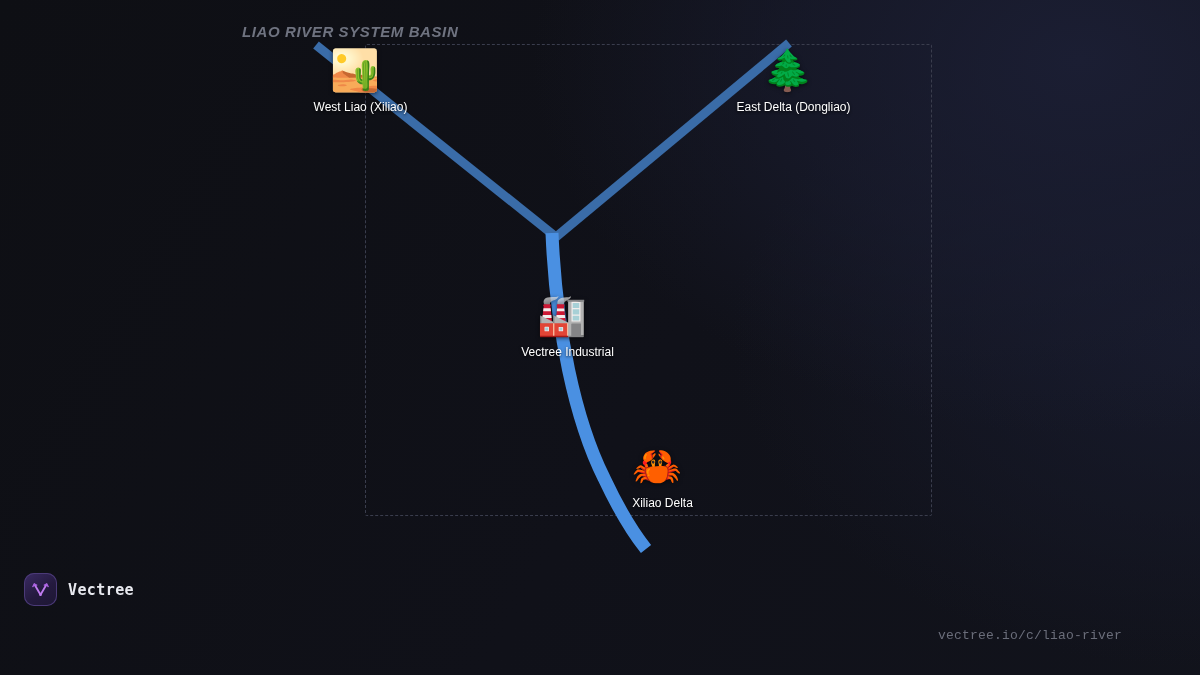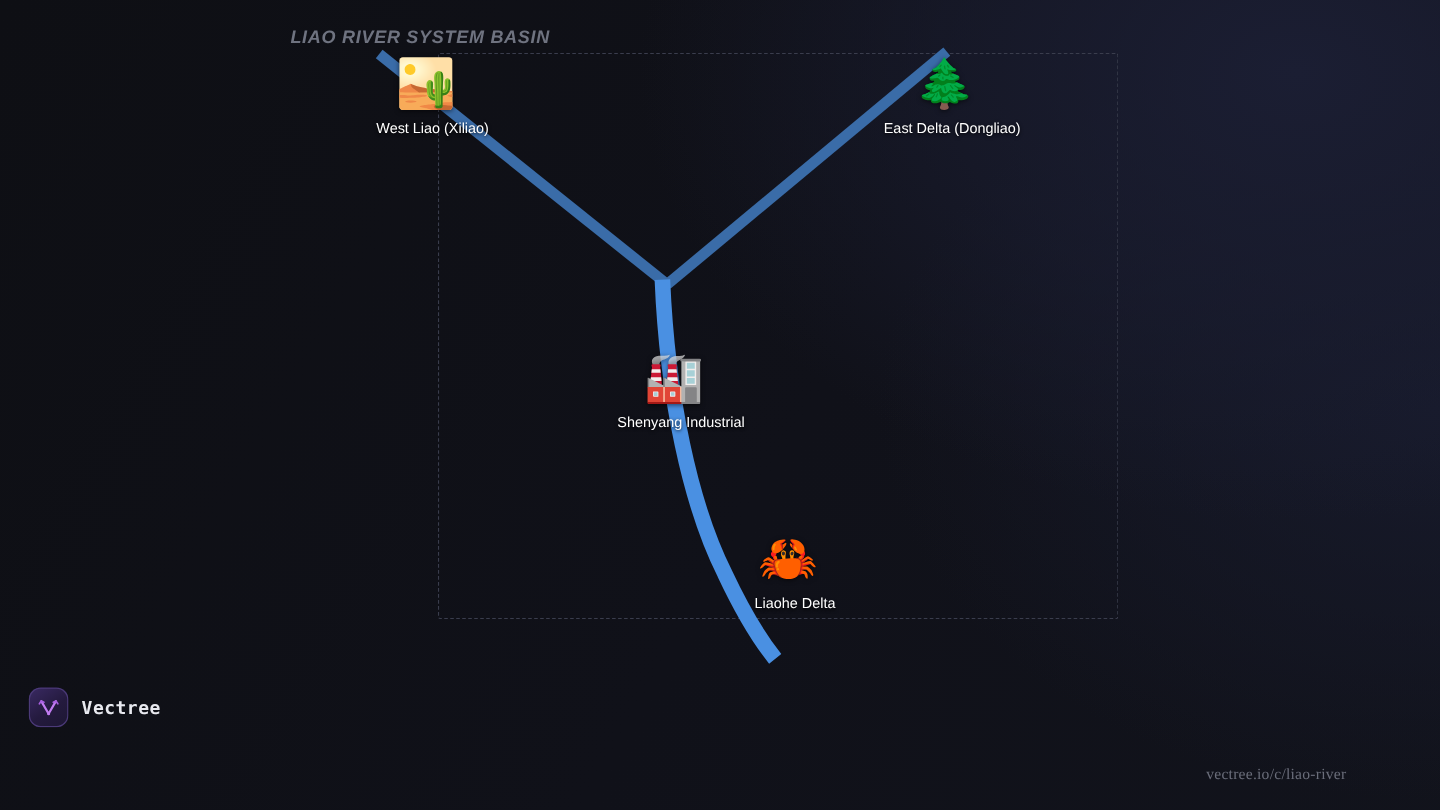--- a/index.html
+++ b/index.html
@@ -113,22 +113,22 @@
     top: 38px;
     font-family: "DejaVu Sans Mono", monospace;
     font-weight: bold;
     font-size: 37px;
     color: #ffffff;
     letter-spacing: 1px;
   }
   .footer-url {
     position: absolute;
     right: 22px;
-    bottom: 22px;
-    font-family: Liberation Serif, serif;
+    bottom: 32px;
+    font-family: Liberation Mono, monospace;
     font-size: 13px;
     color: #6a6d7a;
     letter-spacing: 0.2px;
   }
 </style>
 </head>
 <body>
 
 <div id="canvas">
 
@@ -147,26 +147,26 @@
     <div class="node-label">West Liao (Xiliao)</div>
   </div>
 
   <div class="node" style="left:788px; top:80px;">
     <div class="node-emoji">🌲</div>
     <div class="node-label">East Delta (Dongliao)</div>
   </div>
 
   <div class="node" style="left:562px; top:325px;">
     <div class="node-emoji">🏭</div>
-    <div class="node-label">Shenyang Industrial</div>
+    <div class="node-label">Vectree Industrial</div>
   </div>
 
   <div class="node" style="left:657px; top:476px;">
     <div class="node-emoji">🦀</div>
-    <div class="node-label">Liaohe Delta</div>
+    <div class="node-label">Xiliao Delta</div>
   </div>
 
   <div class="footer">
     <div class="brand-row">
       <div class="brand-logo">
         <svg width="21" height="21" viewBox="0 0 24 24" xmlns="http://www.w3.org/2000/svg">
           <path d="M5 6 L12 18 L19 6" fill="none" stroke="#c07bf0" stroke-width="2.1" stroke-linecap="round" stroke-linejoin="round"></path>
           <path d="M5 6 L3.2 8.6 M5 6 L7.6 7.1" fill="none" stroke="#a85fe0" stroke-width="1.6" stroke-linecap="round"></path>
           <path d="M19 6 L20.8 8.6 M19 6 L16.4 7.1" fill="none" stroke="#a85fe0" stroke-width="1.6" stroke-linecap="round"></path>
           <circle cx="12" cy="18" r="1.5" fill="#c07bf0"></circle>

